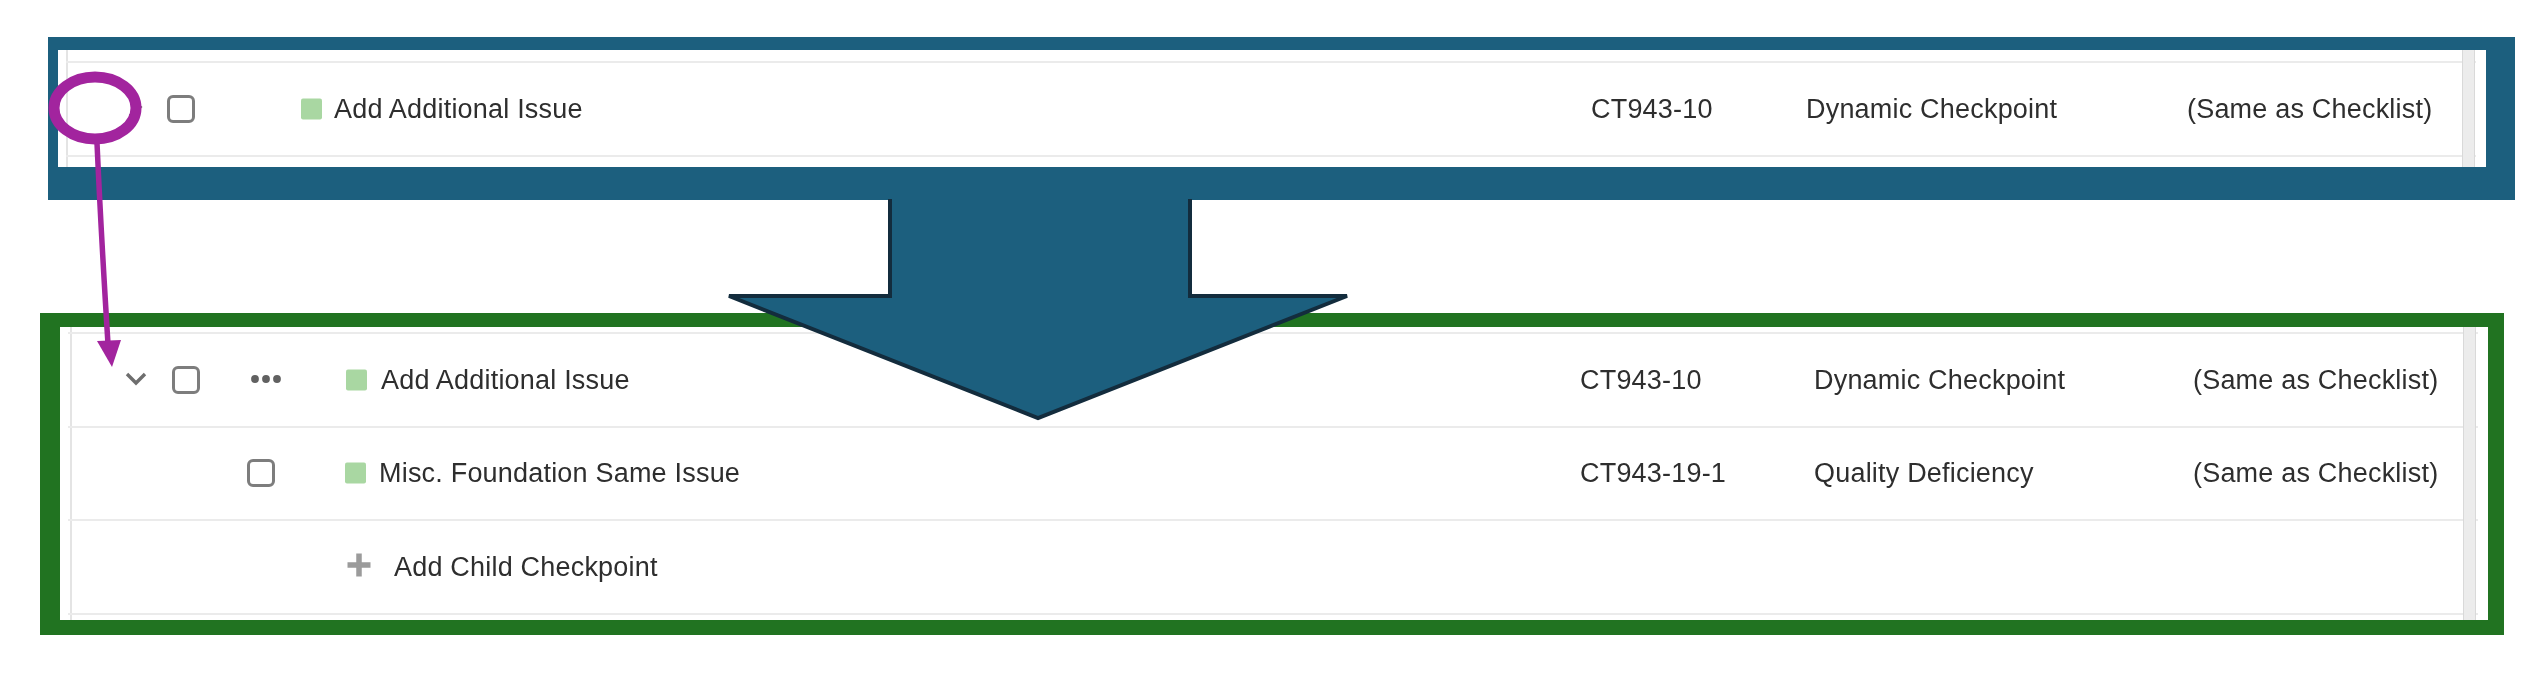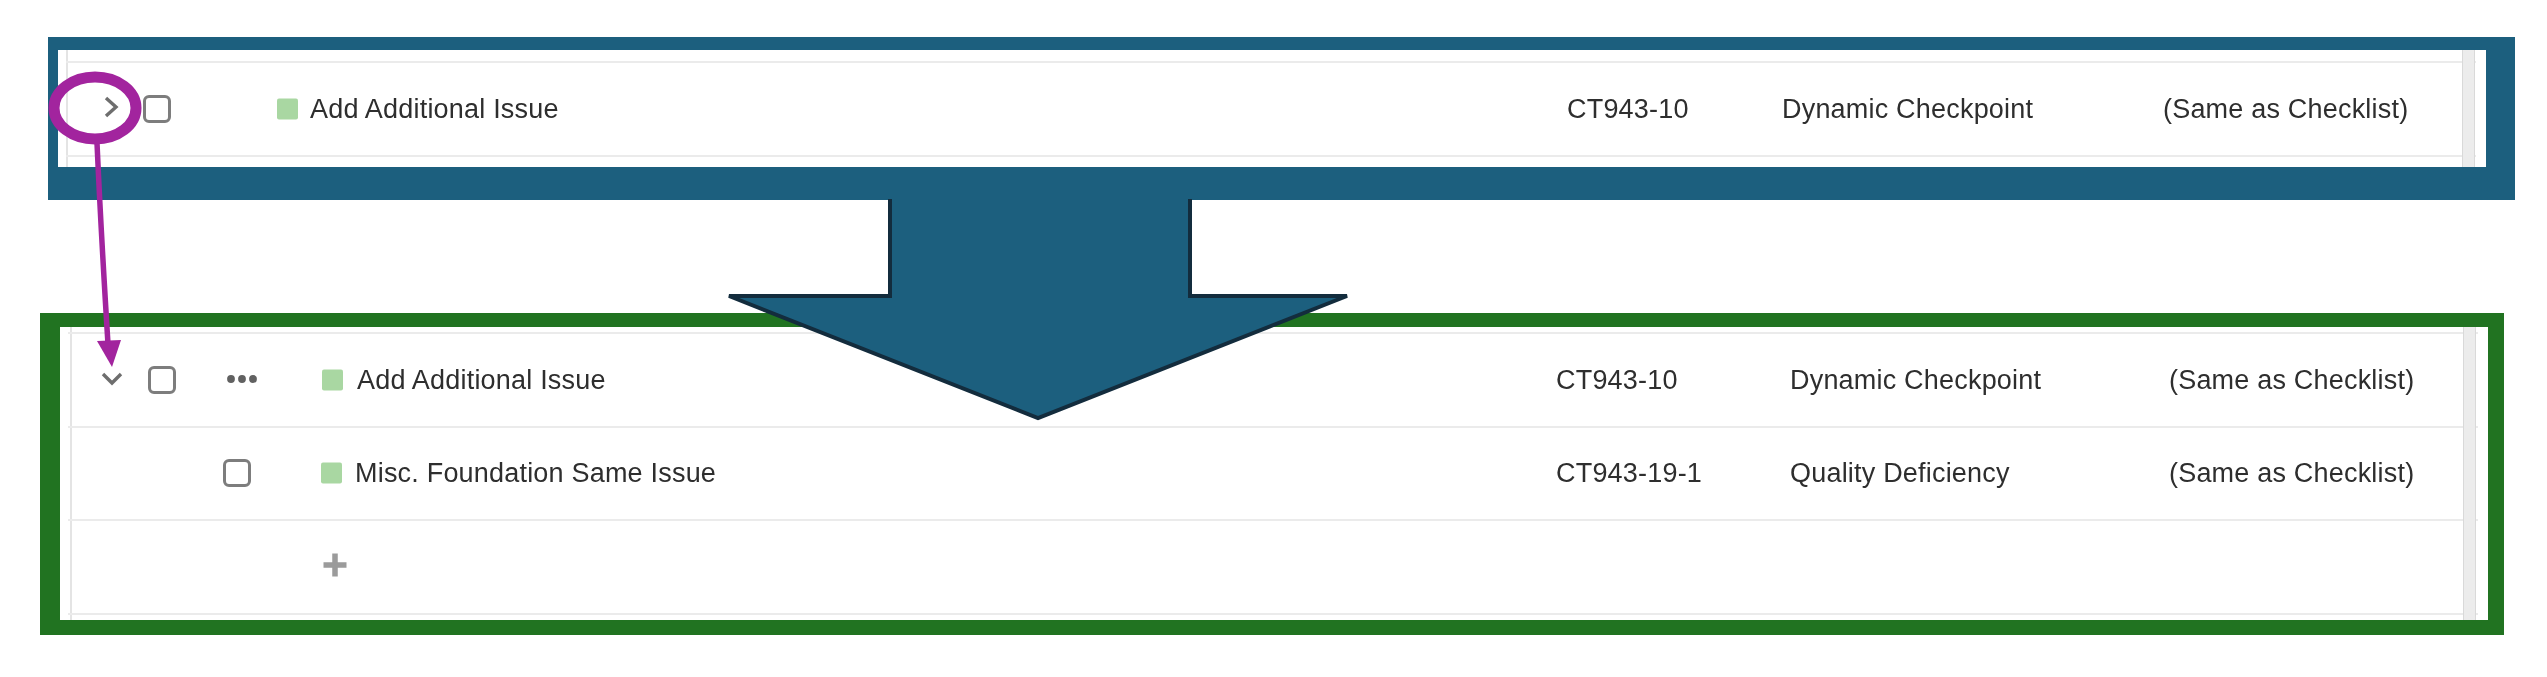--- a/index.html
+++ b/index.html
@@ -17,21 +17,21 @@
   .panel-bottom{
     left:40px;top:313px;width:2464px;height:322px;
     border-style:solid;border-color:#217321;
     border-width:14px 16px 15px 20px;
   }
   .inner{position:absolute;inset:0;background:#ffffff;}
   .vline{position:absolute;top:0;bottom:0;width:2px;background:#e4e4e4;}
   .hline{position:absolute;left:8px;right:10px;height:2px;background:#ebebeb;}
   .scrollstrip{position:absolute;top:0;bottom:0;width:11px;background:#ececec;border-left:1px solid #d9d9d9;border-right:1px solid #d9d9d9;}
   .row{position:absolute;left:0;right:0;}
-  .cell{position:absolute;top:50%;transform:translateY(-50%);white-space:nowrap;}
+  .cell{position:absolute;top:50%;transform:translateY(-50%);white-space:nowrap;margin-left:24px;}
   .txt{font-size:27px;letter-spacing:0.2px;color:#2e2e2e;}
   .checkbox{
     display:block;width:28px;height:28px;box-sizing:border-box;
     border:3px solid #7d7d7d;border-radius:6px;background:#ffffff;
   }
   .gsquare{display:block;width:21px;height:21px;border-radius:2px;background:#A9D7A2;}
   .icon{display:block;}
   
   .overlay{position:absolute;left:0;top:0;pointer-events:none;}
 </style>
@@ -101,20 +101,21 @@
         <span class="cell txt" style="left:1730px;">Quality Deficiency</span>
         <span class="cell txt" style="left:2109px;">(Same as Checklist)</span>
       </div>
 
       <div class="row" style="top:193px;height:93px;">
         <span class="cell icon" style="left:261px;">
           <svg width="28" height="28" viewBox="0 0 28 28">
               <path d="M14 2.5 V25.5 M2.5 14 H25.5" fill="none" stroke="#9b9b9b" stroke-width="5.5"></path>
             </svg>
         </span>
+        <span class="cell txt" style="left:310px;">Add Child Checkpoint</span>
       </div>
     </div>
   </div>
 
   <svg class="overlay" width="2547" height="677" viewBox="0 0 2547 677">
     <polygon points="890,199 1190,199 1190,296 1347,296 1038,418 729,296 890,296" fill="#1C5F7E"></polygon>
     <path d="M890,199 L890,296 L729,296 L1038,418 L1347,296 L1190,296 L1190,199" fill="none" stroke="#132C3D" stroke-width="4" stroke-linejoin="miter"></path>
     <ellipse cx="95" cy="108" rx="41" ry="31" fill="none" stroke="#A2249E" stroke-width="11"></ellipse>
     <path d="M97,143 C100,210 104,280 108,344" fill="none" stroke="#A2249E" stroke-width="5.5"></path>
     <polygon points="112,367 97,341 121,340" fill="#A2249E"></polygon>

